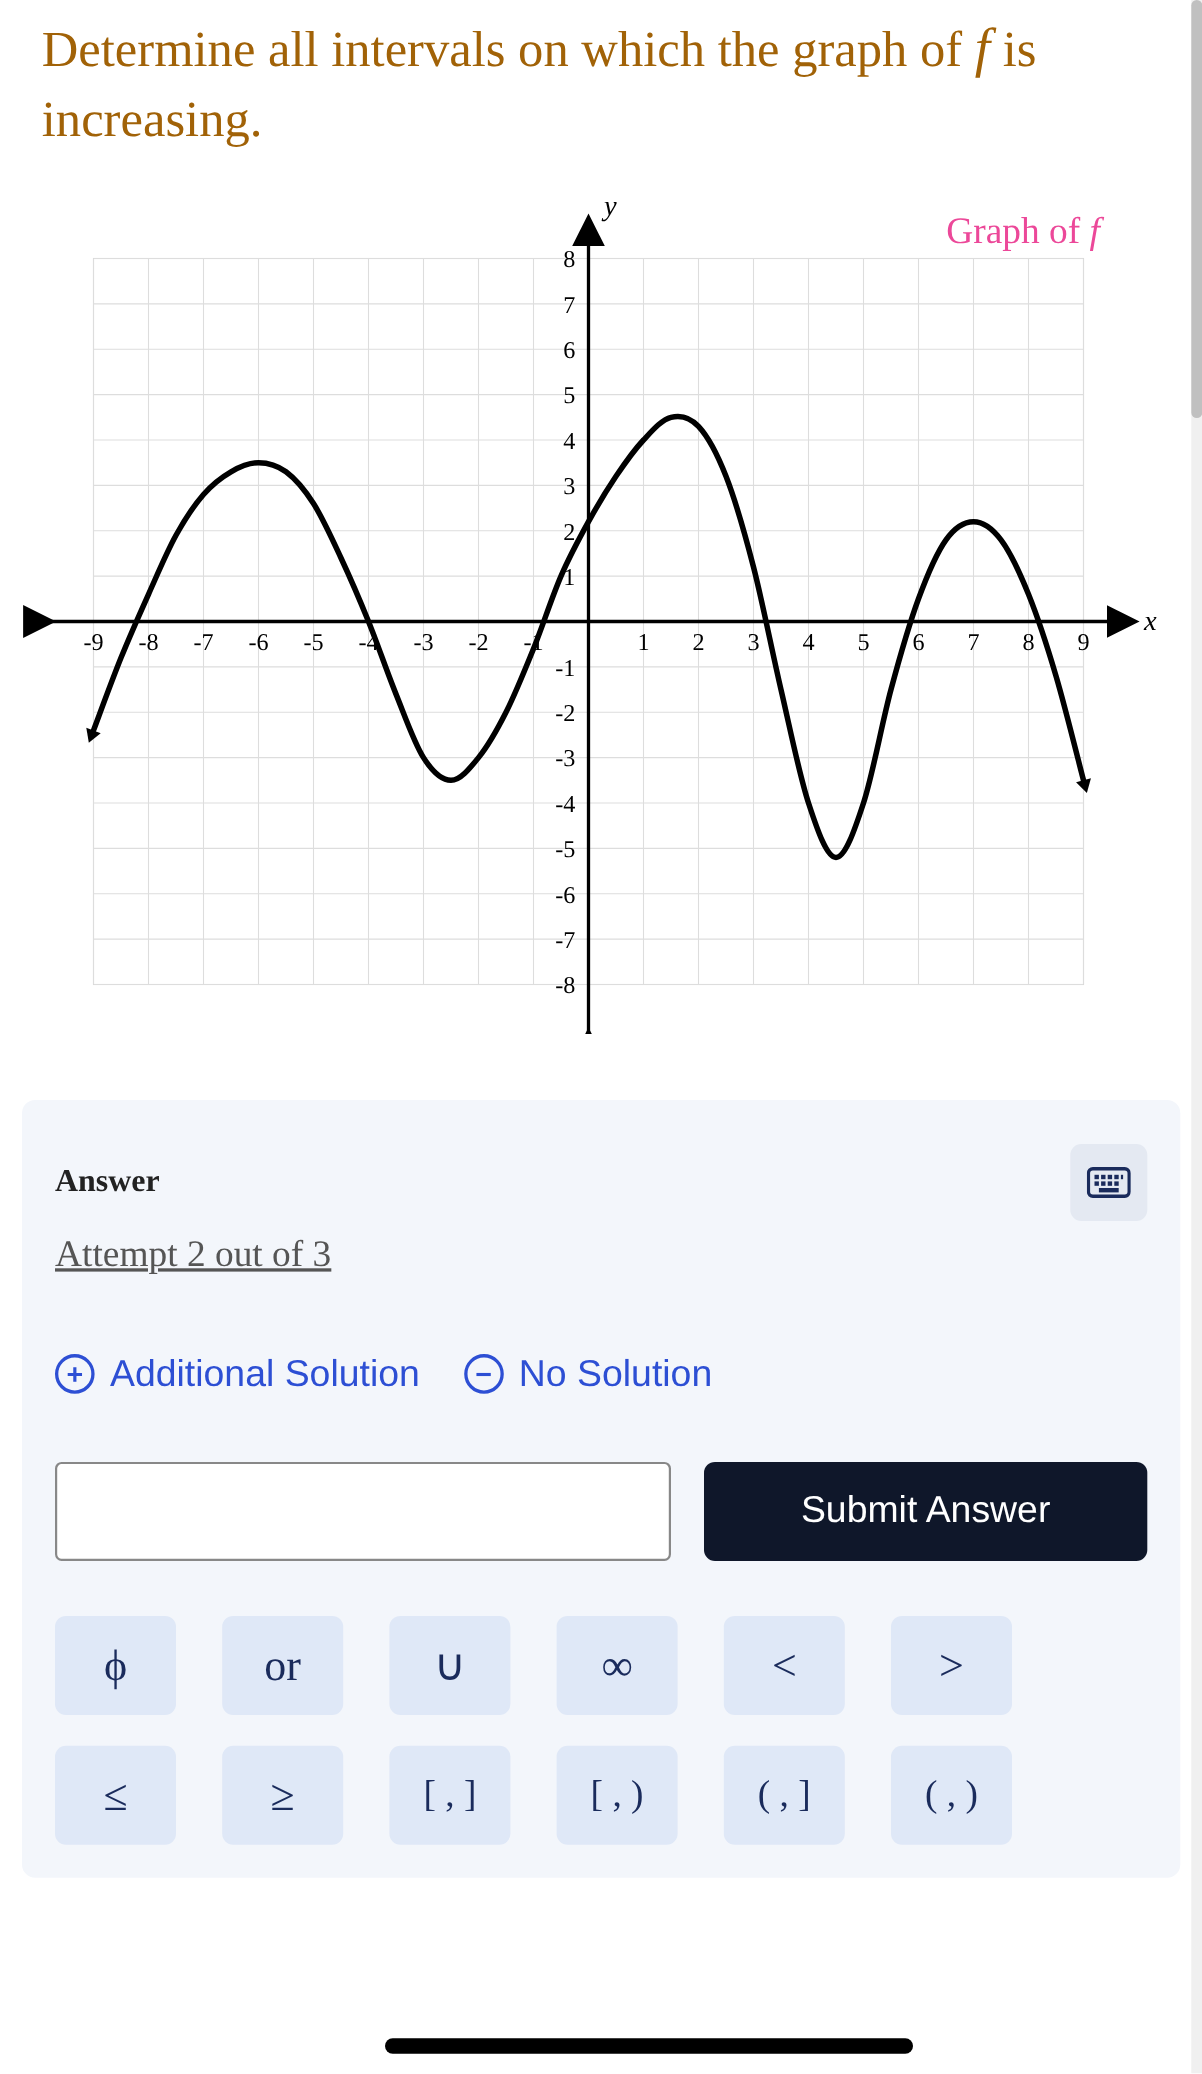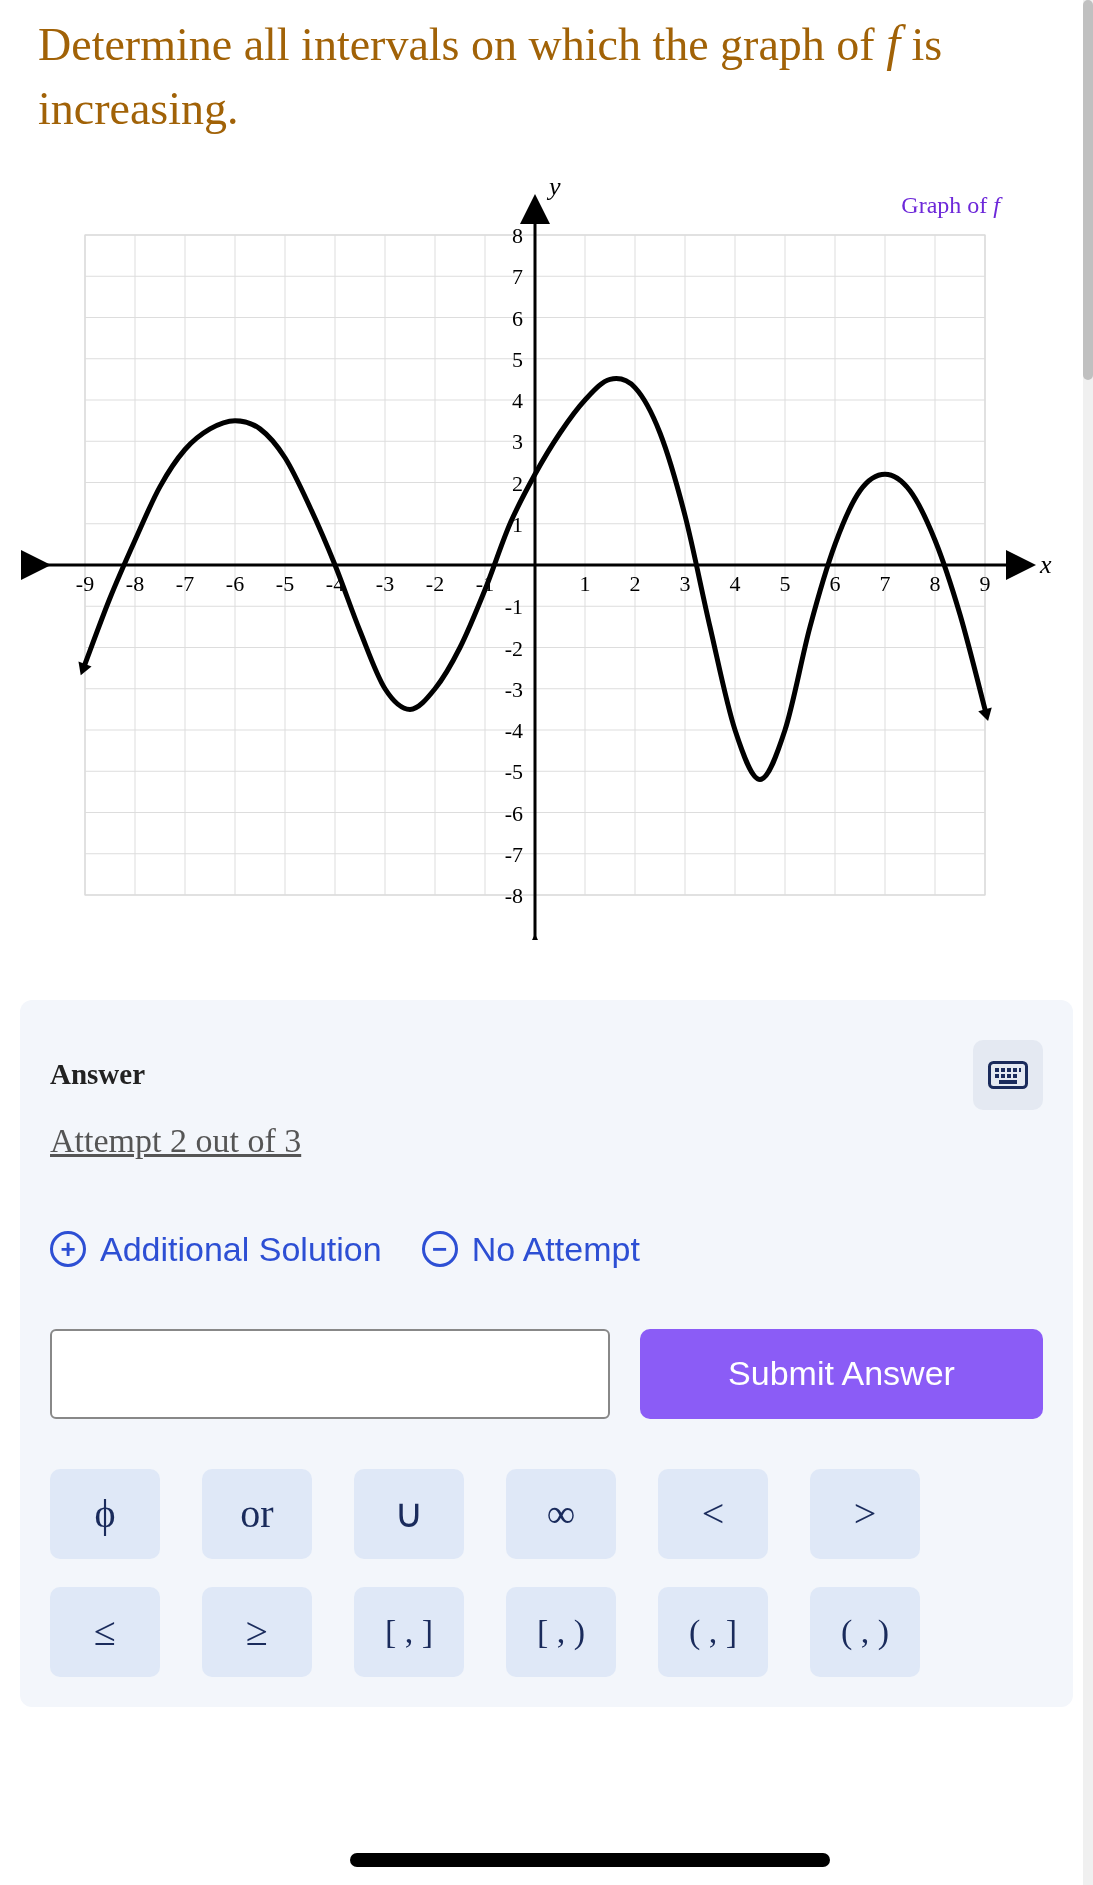--- a/index.html
+++ b/index.html
@@ -30,22 +30,22 @@
   .question .fvar { font-style: italic; font-family: 'Times New Roman', serif; font-size: 50px; }
   .chart-wrap {
     position: relative;
     width: 1060px;
     height: 760px;
     margin: 40px 0 0 0;
   }
   .graph-label {
     position: absolute;
     right: 60px; top: 12px;
-    font-size: 24px;
-    color: #6d28d9;
+    font-size: 34px;
+    color: #ec4899;
     font-family: Georgia, serif;
   }
   .graph-label .fvar { font-style: italic; font-family: 'Times New Roman', serif; }
   svg.chart { display:block; }
   .answer-panel {
     margin: 60px 20px 0 20px;
     background: #f3f6fb;
     border-radius: 12px;
     padding: 40px 30px 30px 30px;
     font-family: -apple-system, 'Segoe UI', Arial, sans-serif;
@@ -83,21 +83,21 @@
     color:#2d4fd4; font-weight:bold; font-size:26px; line-height:1;
   }
   .input-row { display:flex; gap: 30px; margin-top: 60px; align-items:stretch; }
   .answer-input {
     flex: 0 0 560px; height: 90px;
     border: 2px solid #888; border-radius: 6px; background:#fff;
     font-size: 30px; padding: 0 14px;
     font-family: -apple-system, sans-serif;
   }
   .submit-btn {
-    flex: 1; height: 90px; background:#8b5cf6; color:#fff;
+    flex: 1; height: 90px; background:#0f172a; color:#fff;
     border:none; border-radius:10px; font-size:34px;
     font-family: -apple-system, sans-serif; cursor:pointer;
   }
   .keypad { margin-top: 50px; display:flex; flex-direction:column; gap: 28px; }
   .keypad-row { display:flex; gap: 42px; }
   .key {
     width: 110px; height: 90px;
     background:#dfe8f7; border-radius:10px;
     display:flex; align-items:center; justify-content:center;
     font-size: 40px; color:#1a2b5c;
@@ -232,21 +232,21 @@
   </div>
   <div class="attempt">Attempt 2 out of 3</div>
 
   <div class="solution-row">
     <div class="sol-btn">
       <span class="circ">+</span>
       <span>Additional Solution</span>
     </div>
     <div class="sol-btn">
       <span class="circ">−</span>
-      <span>No Attempt</span>
+      <span>No Solution</span>
     </div>
   </div>
 
   <div class="input-row">
     <input class="answer-input" type="text" value="" style="">
     <button class="submit-btn">Submit Answer</button>
   </div>
 
   <div class="keypad">
     <div class="keypad-row">

